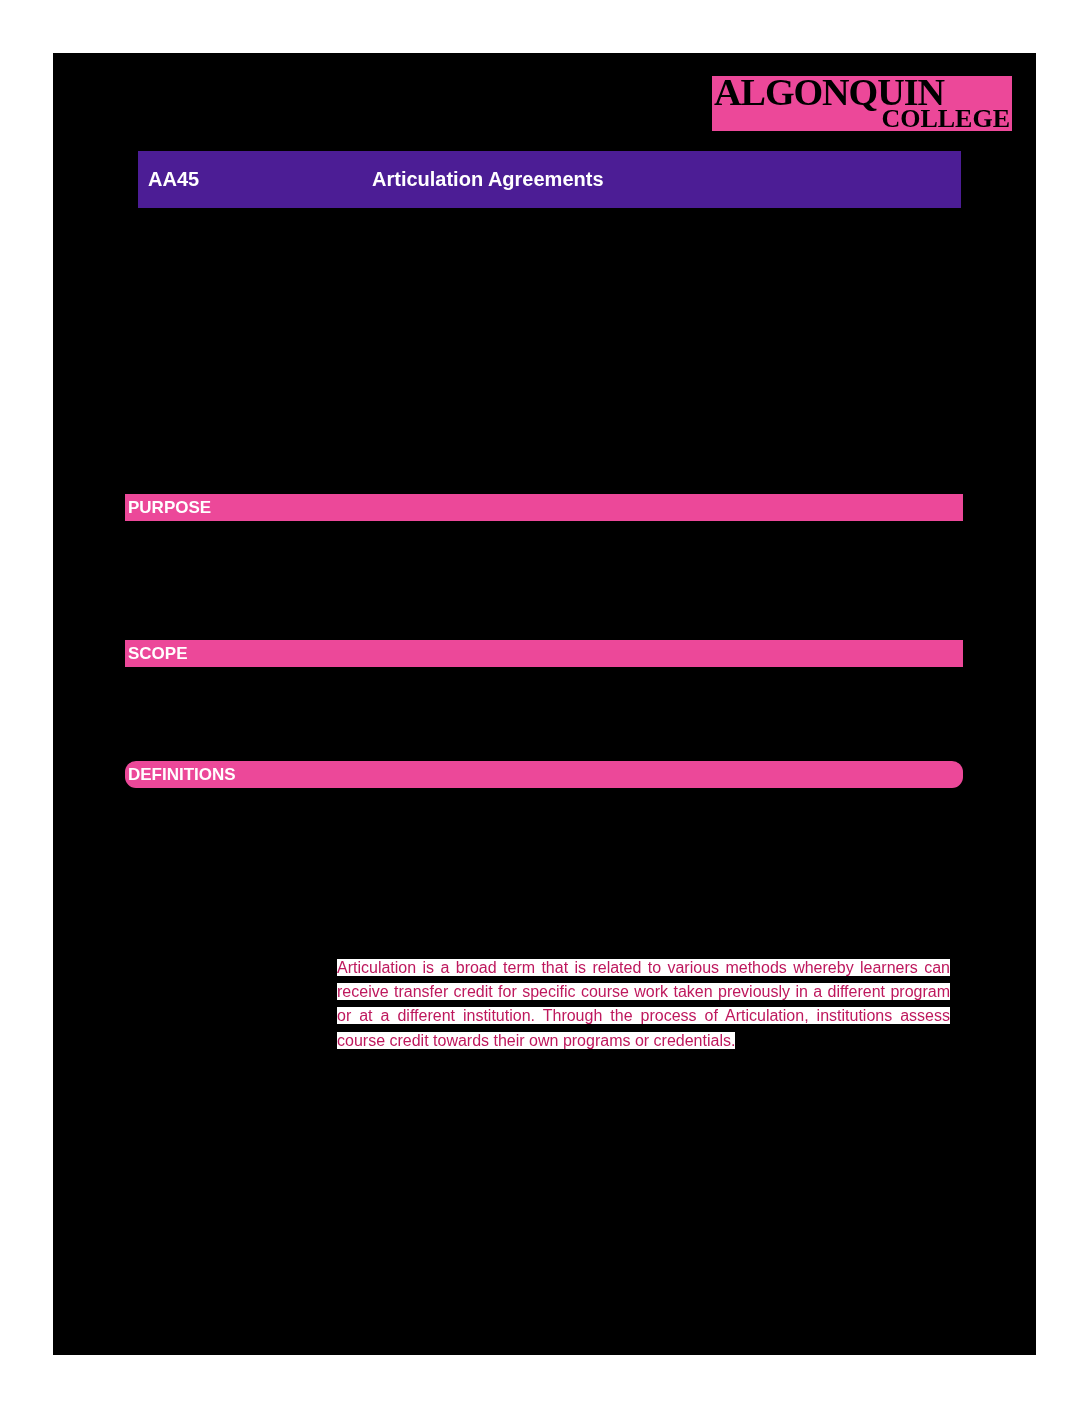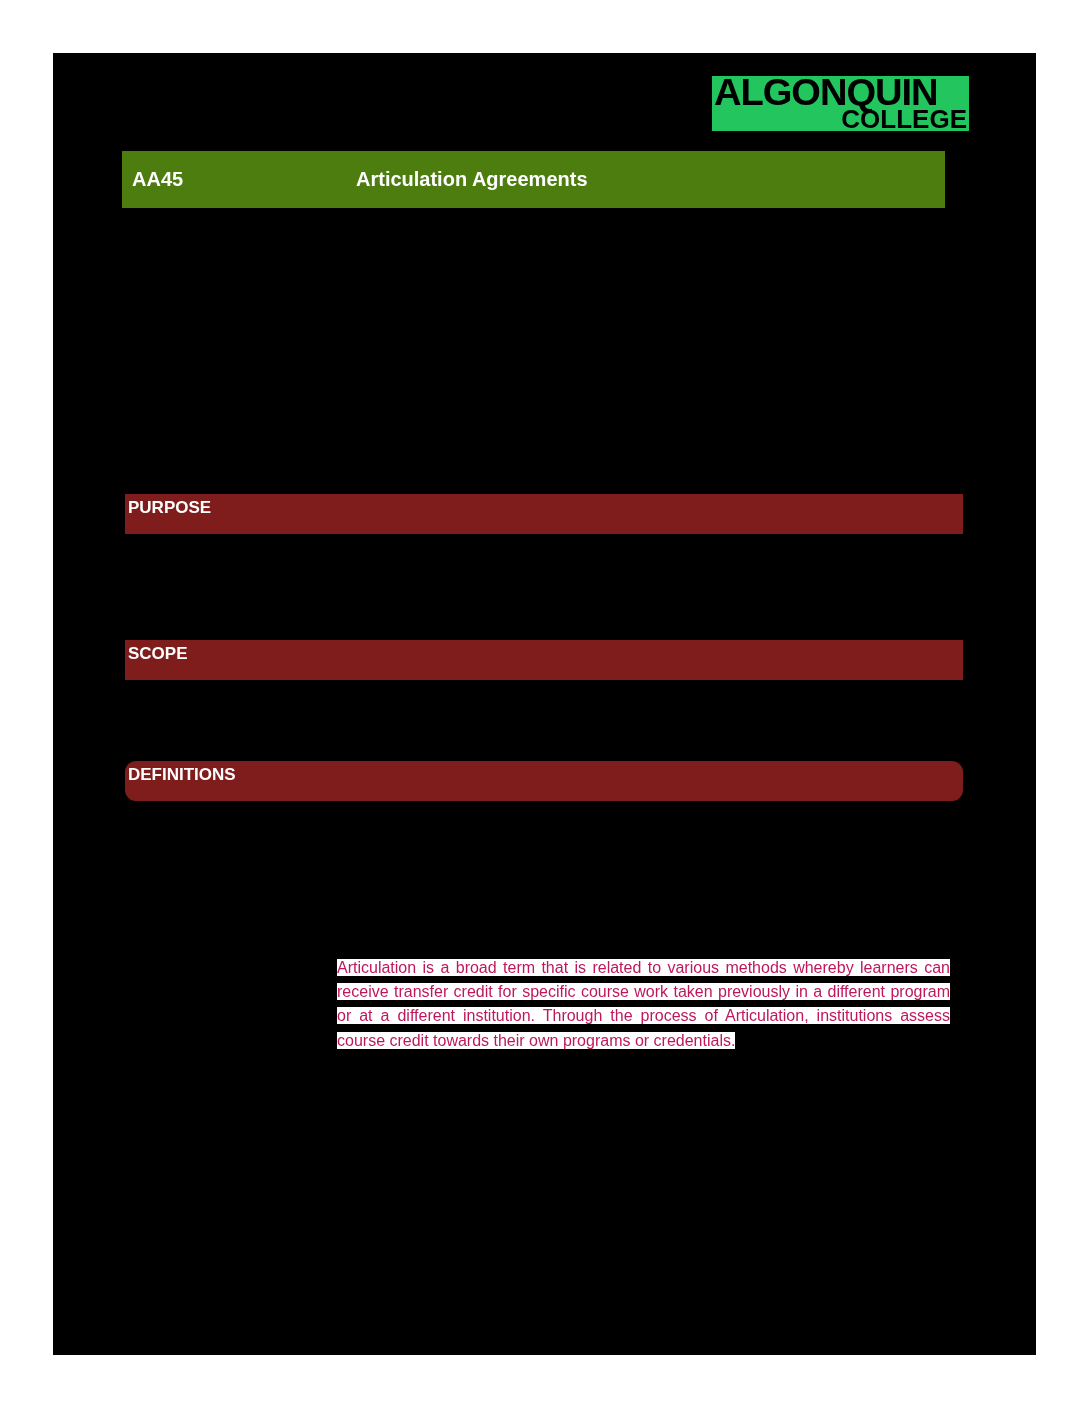--- a/index.html
+++ b/index.html
@@ -1,27 +1,27 @@
 <!DOCTYPE html>
 <html><head>
 <meta charset="utf-8">
 <style>
   html, body { margin:0; padding:0; }
   body { width:1088px; height:1408px; background:#ffffff; position:relative; overflow:hidden;
          font-family:"Liberation Sans", "DejaVu Sans", sans-serif; }
   .page { position:absolute; left:53px; top:53px; width:983px; height:1302px; background:#000000; }
-  .logo { position:absolute; left:712px; top:76px; width:257px; height:55px; background:#22c55e; color:#000;
-          font-family:Liberation Sans, sans-serif; font-weight:bold; }
+  .logo { position:absolute; left:712px; top:76px; width:300px; height:55px; background:#ec4899; color:#000;
+          font-family:Liberation Serif, serif; font-weight:bold; }
   .logo .l1 { position:absolute; left:2px; top:-3px; font-size:37px; letter-spacing:-1px; line-height:40px; transform:scaleX(1.03); transform-origin:left; }
   .logo .l2 { position:absolute; right:2px; top:31px; font-size:26px; line-height:24px; letter-spacing:0px; }
-  .title-bar { position:absolute; left:122px; top:151px; width:823px; height:57px; background:#4d7c0f; color:#fff;
+  .title-bar { position:absolute; left:138px; top:151px; width:823px; height:57px; background:#4c1d95; color:#fff;
                font-weight:bold; font-size:20px; }
   .title-bar .code { position:absolute; left:10px; top:17px; }
   .title-bar .name { position:absolute; left:234px; top:17px; }
-  .section-bar { position:absolute; left:125px; width:838px; height:40px; background:#7f1d1d; color:#fff;
+  .section-bar { position:absolute; left:125px; width:838px; height:27px; background:#ec4899; color:#fff;
                  font-weight:bold; font-size:17px; }
   .section-bar span { position:absolute; left:3px; top:4px; }
   .def-text { position:absolute; left:337px; top:956px; width:613px; font-size:16px; line-height:24.2px;
               color:#be185d; text-align:justify; }
   .def-text span { background:#ffffff; }
 </style>
 </head>
 <body>
 
 <div class="page"></div>

